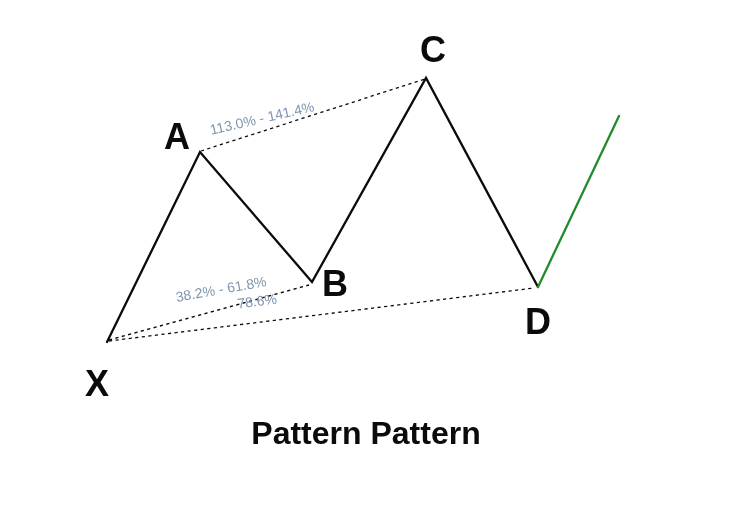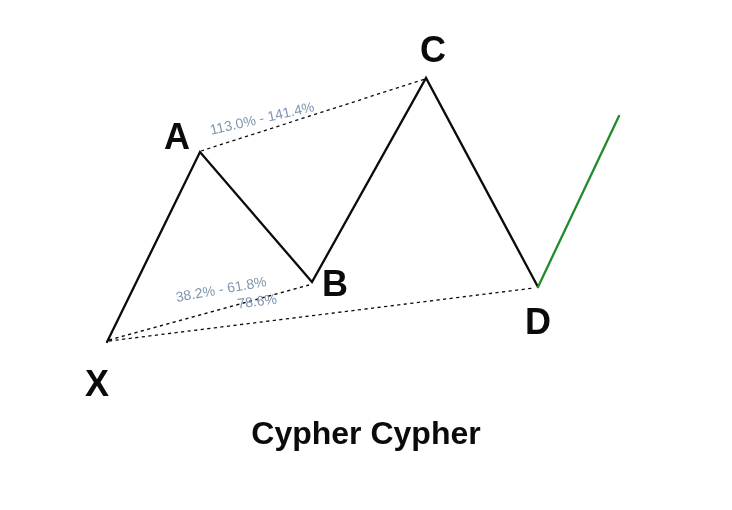--- a/index.html
+++ b/index.html
@@ -71,14 +71,14 @@
   <div class="pt-label" id="pt-x">X</div>
   <div class="pt-label" id="pt-a">A</div>
   <div class="pt-label" id="pt-b">B</div>
   <div class="pt-label" id="pt-c">C</div>
   <div class="pt-label" id="pt-d">D</div>
 
   <div class="ratio-label" id="ratio-ac">113.0% - 141.4%</div>
   <div class="ratio-label" id="ratio-xb">38.2% - 61.8%</div>
   <div class="ratio-label" id="ratio-xd">78.6%</div>
 
-  <div class="diagram-title">Cypher Cypher</div>
+  <div class="diagram-title">Pattern Pattern</div>
 </div>
 
 </body></html>

